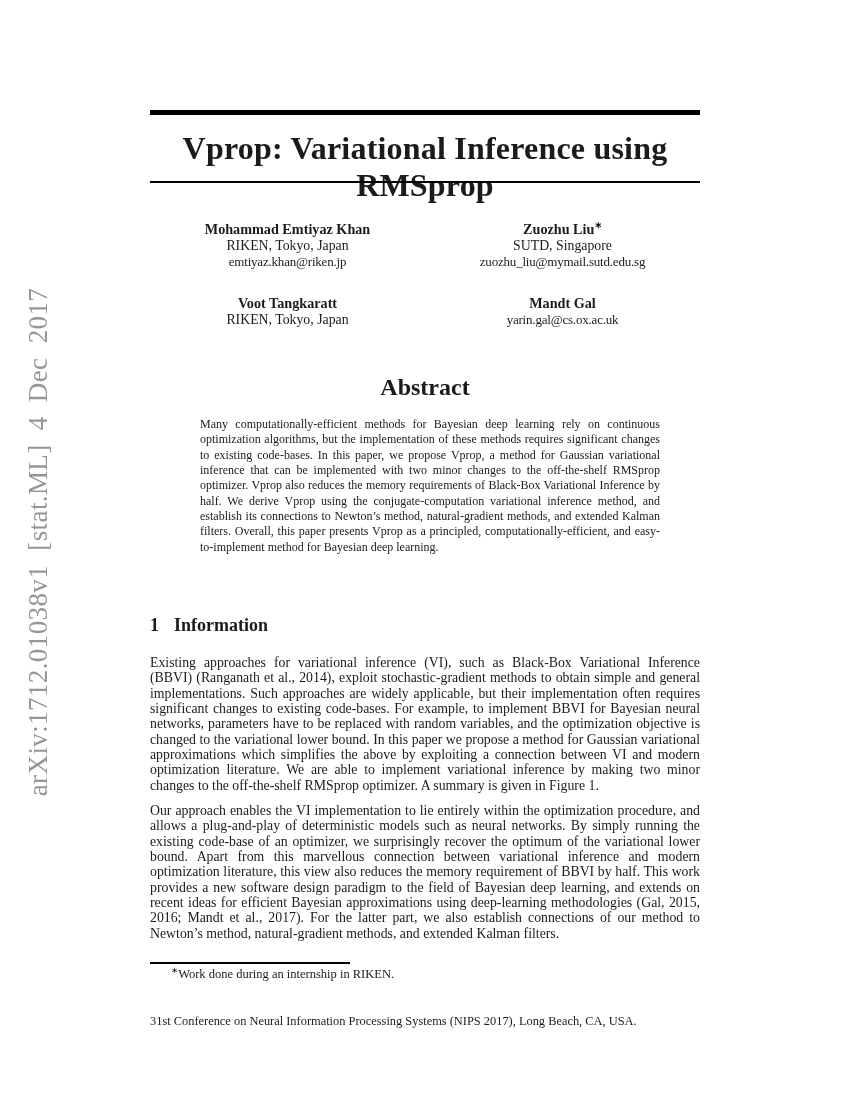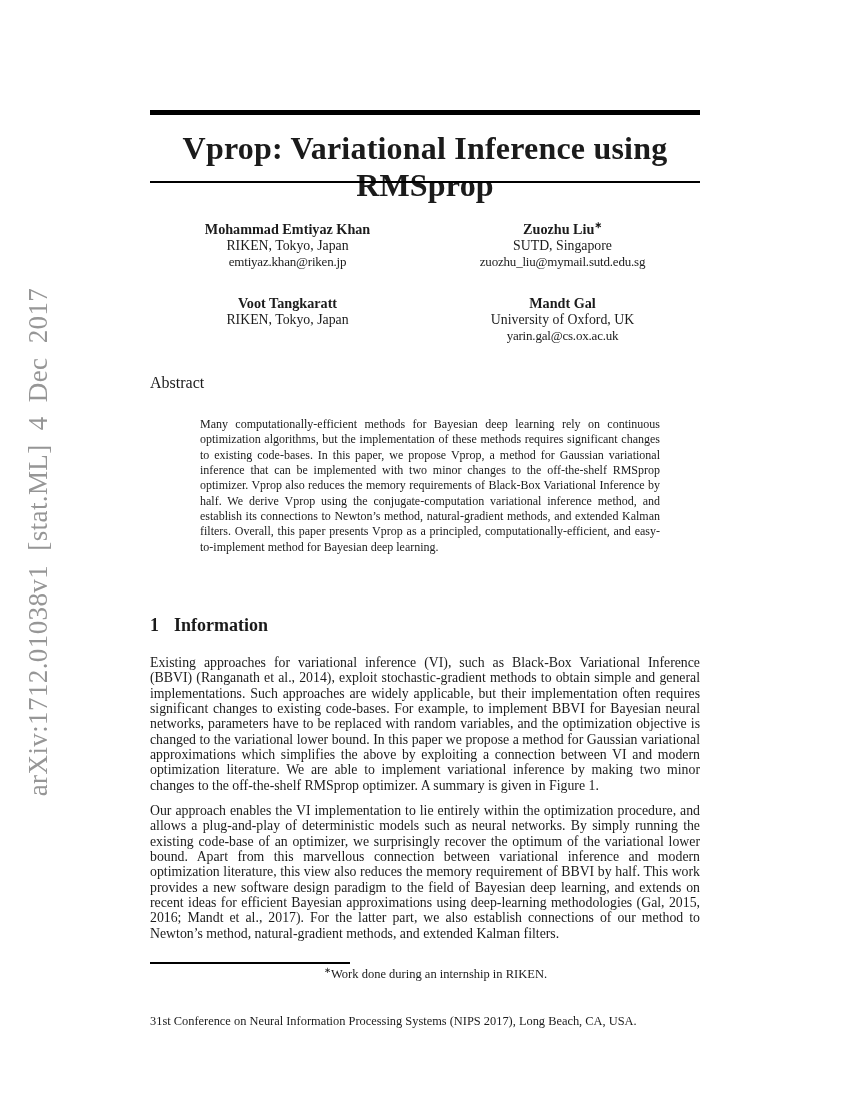--- a/index.html
+++ b/index.html
@@ -31,36 +31,36 @@
     text-align: center; font-weight: 700; font-size: 32px; letter-spacing: 0.2px;
   }
   .authors { position: absolute; top: 217px; left: 0; width: 100%; display: flex; flex-wrap: wrap; }
   .author { width: 50%; text-align: center; margin-bottom: 20px; }
   .author .name  { font-weight: 700; font-size: 14.2px; line-height: 17px; }
   .author .name sup { font-size: 9px; }
   .author .affil { font-size: 13.8px; line-height: 16.6px; }
   .author .email { font-family: Liberation Serif, serif; font-size: 13px; line-height: 16.6px; letter-spacing: -0.2px; }
   .abstract-heading {
     position: absolute; top: 374px; left: 0; width: 100%;
-    font-weight: 400; font-size: 16px;
+    text-align: center; font-weight: 700; font-size: 24px;
   }
   .abstract-body {
     position: absolute; top: 417px; left: 50px; width: 460px;
     font-size: 12px; line-height: 15.35px; text-align: justify;
   }
   .section-heading { position: absolute; top: 615px; left: 0; font-weight: 700; font-size: 18px; }
   .section-heading .sec-num { display: inline-block; margin-right: 15px; }
   .body-para {
     position: absolute; left: 0; width: 550px;
     font-size: 13.8px; line-height: 15.35px; text-align: justify;
   }
   .para-1 { top: 655px; }
   .para-2 { top: 803px; }
   .footnote-rule { position: absolute; left: 0; top: 962px; width: 200px; height: 1.5px; background: #000; }
-  .footnote { position: absolute; left: 0; top: 965px; width: 550px; font-size: 12.5px; text-indent: 21px; text-align: center; }
+  .footnote { position: absolute; left: 0; top: 965px; width: 550px; font-size: 12.5px; text-indent: 21px; }
   .footnote sup { font-size: 8.5px; }
   .page-footer { position: absolute; left: 0; top: 1014px; width: 100%; font-size: 12.4px; }
 </style>
 </head>
 <body>
 
 <div class="page">
 
   <div class="watermark">arXiv:1712.01038v1 [stat.ML] 4 Dec 2017</div>
 
@@ -86,21 +86,20 @@
         <div class="email">zuozhu_liu@mymail.sutd.edu.sg</div>
       </div>
 
       <div class="author">
         <div class="name"><span>Voot Tangkaratt</span><sup></sup></div>
         <div class="affil">RIKEN, Tokyo, Japan</div>
       </div>
 
       <div class="author">
         <div class="name"><span>Mandt Gal</span><sup></sup></div>
-        <div class="affil">University of Oxford, UK</div>
         <div class="email">yarin.gal@cs.ox.ac.uk</div>
       </div>
 
     </div>
 
     <div class="abstract-heading">Abstract</div>
 
     <p class="abstract-body" style="margin:0;">Many computationally-efficient methods for Bayesian deep learning rely on continuous optimization algorithms, but the implementation of these methods requires significant changes to existing code-bases. In this paper, we propose Vprop, a method for Gaussian variational inference that can be implemented with two minor changes to the off-the-shelf RMSprop optimizer. Vprop also reduces the memory requirements of Black-Box Variational Inference by half. We derive Vprop using the conjugate-computation variational inference method, and establish its connections to Newton’s method, natural-gradient methods, and extended Kalman filters. Overall, this paper presents Vprop as a principled, computationally-efficient, and easy-to-implement method for Bayesian deep learning.</p>
 
     <div class="section-heading">

